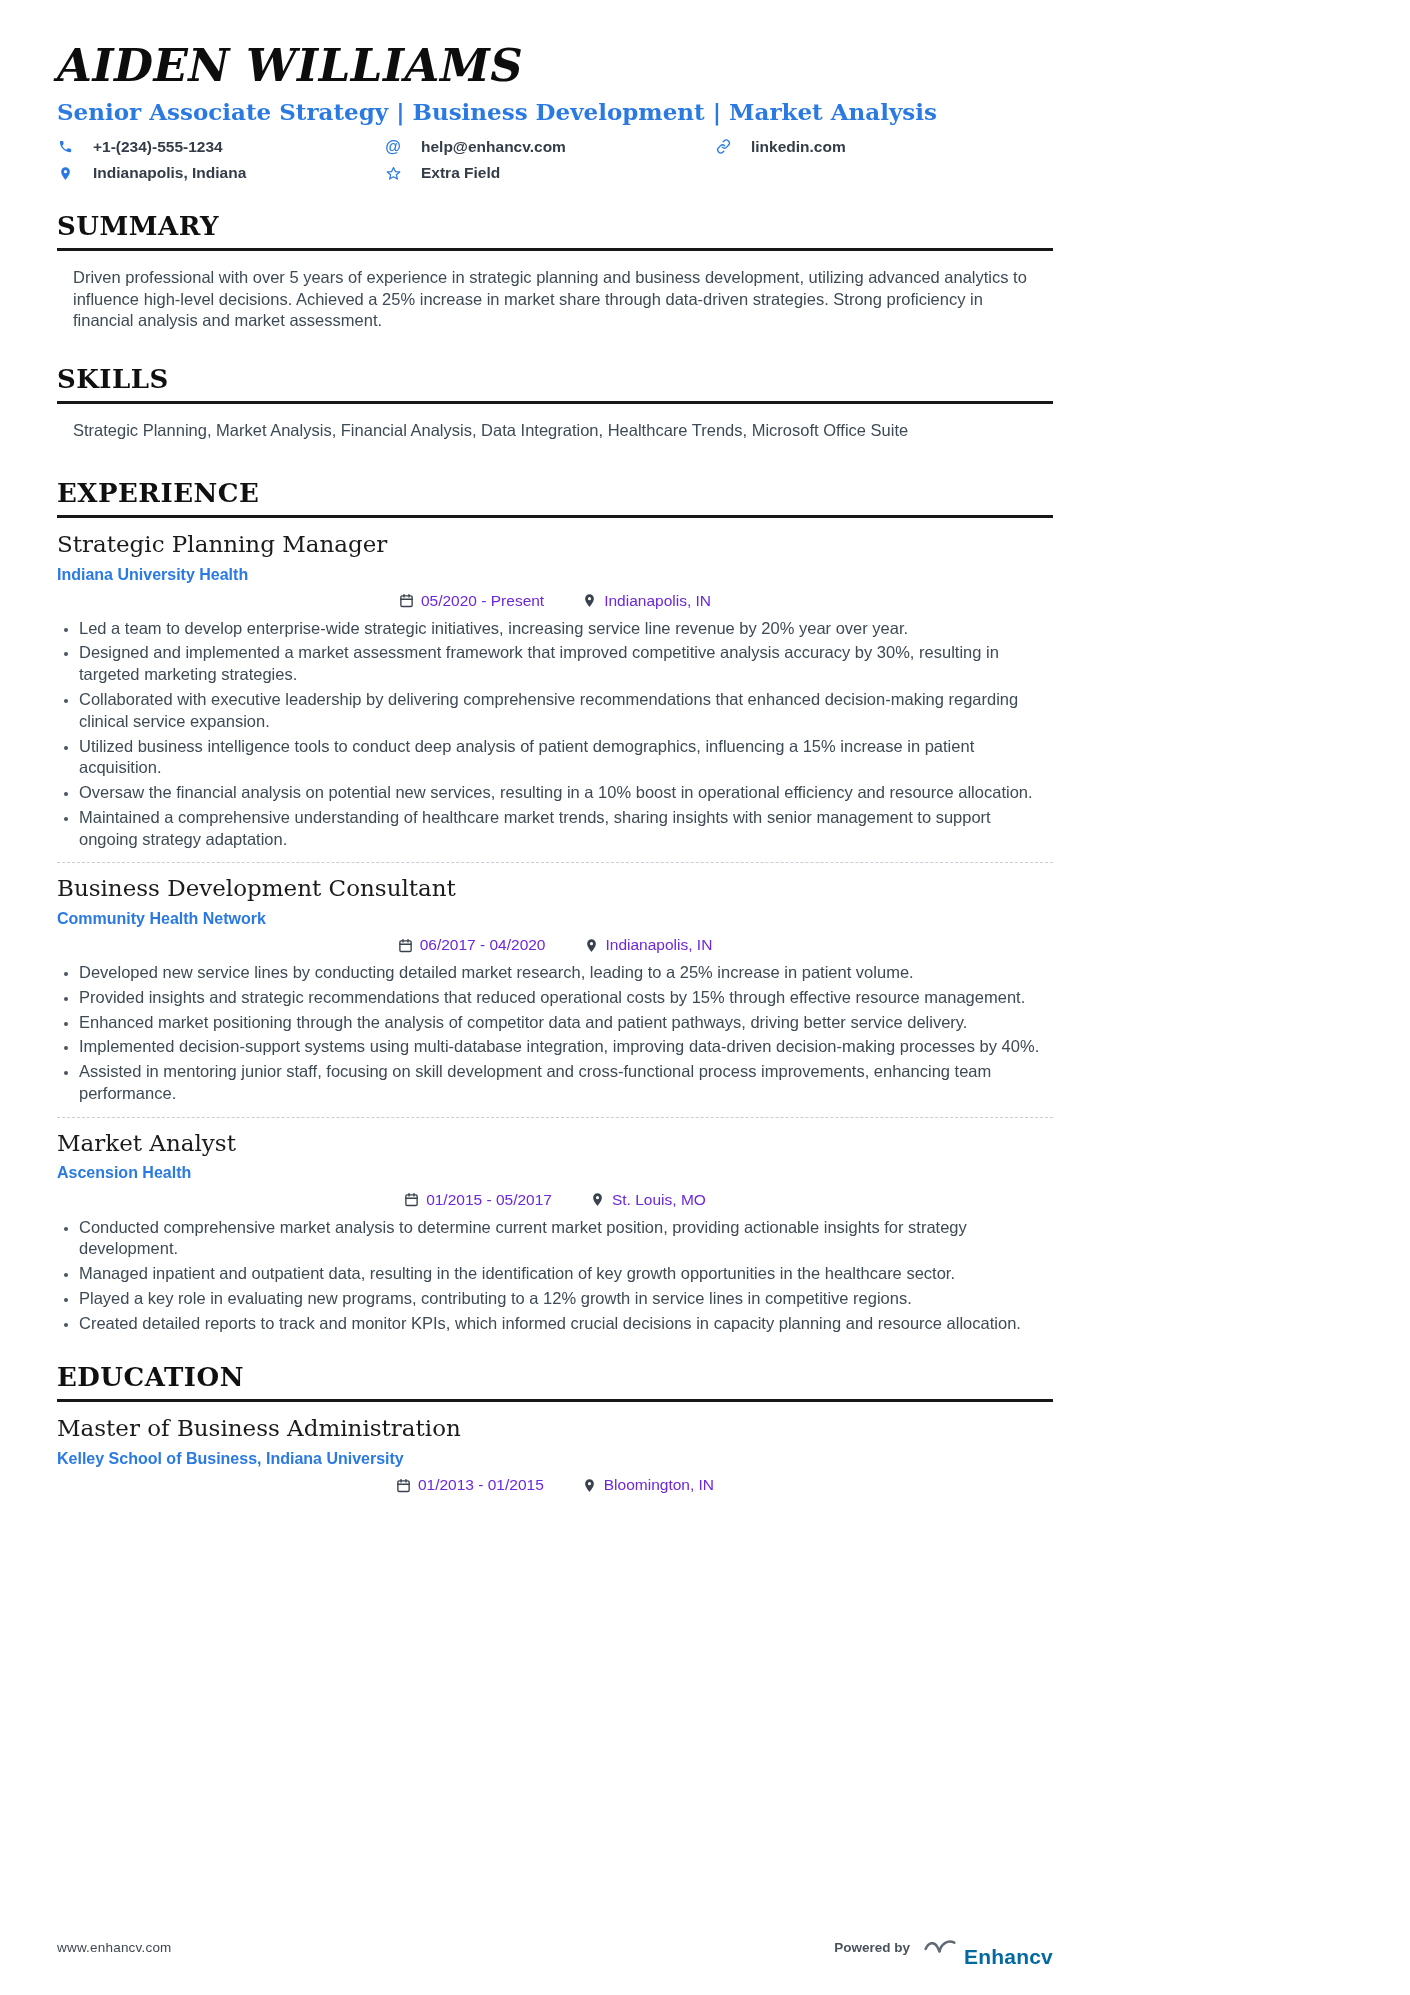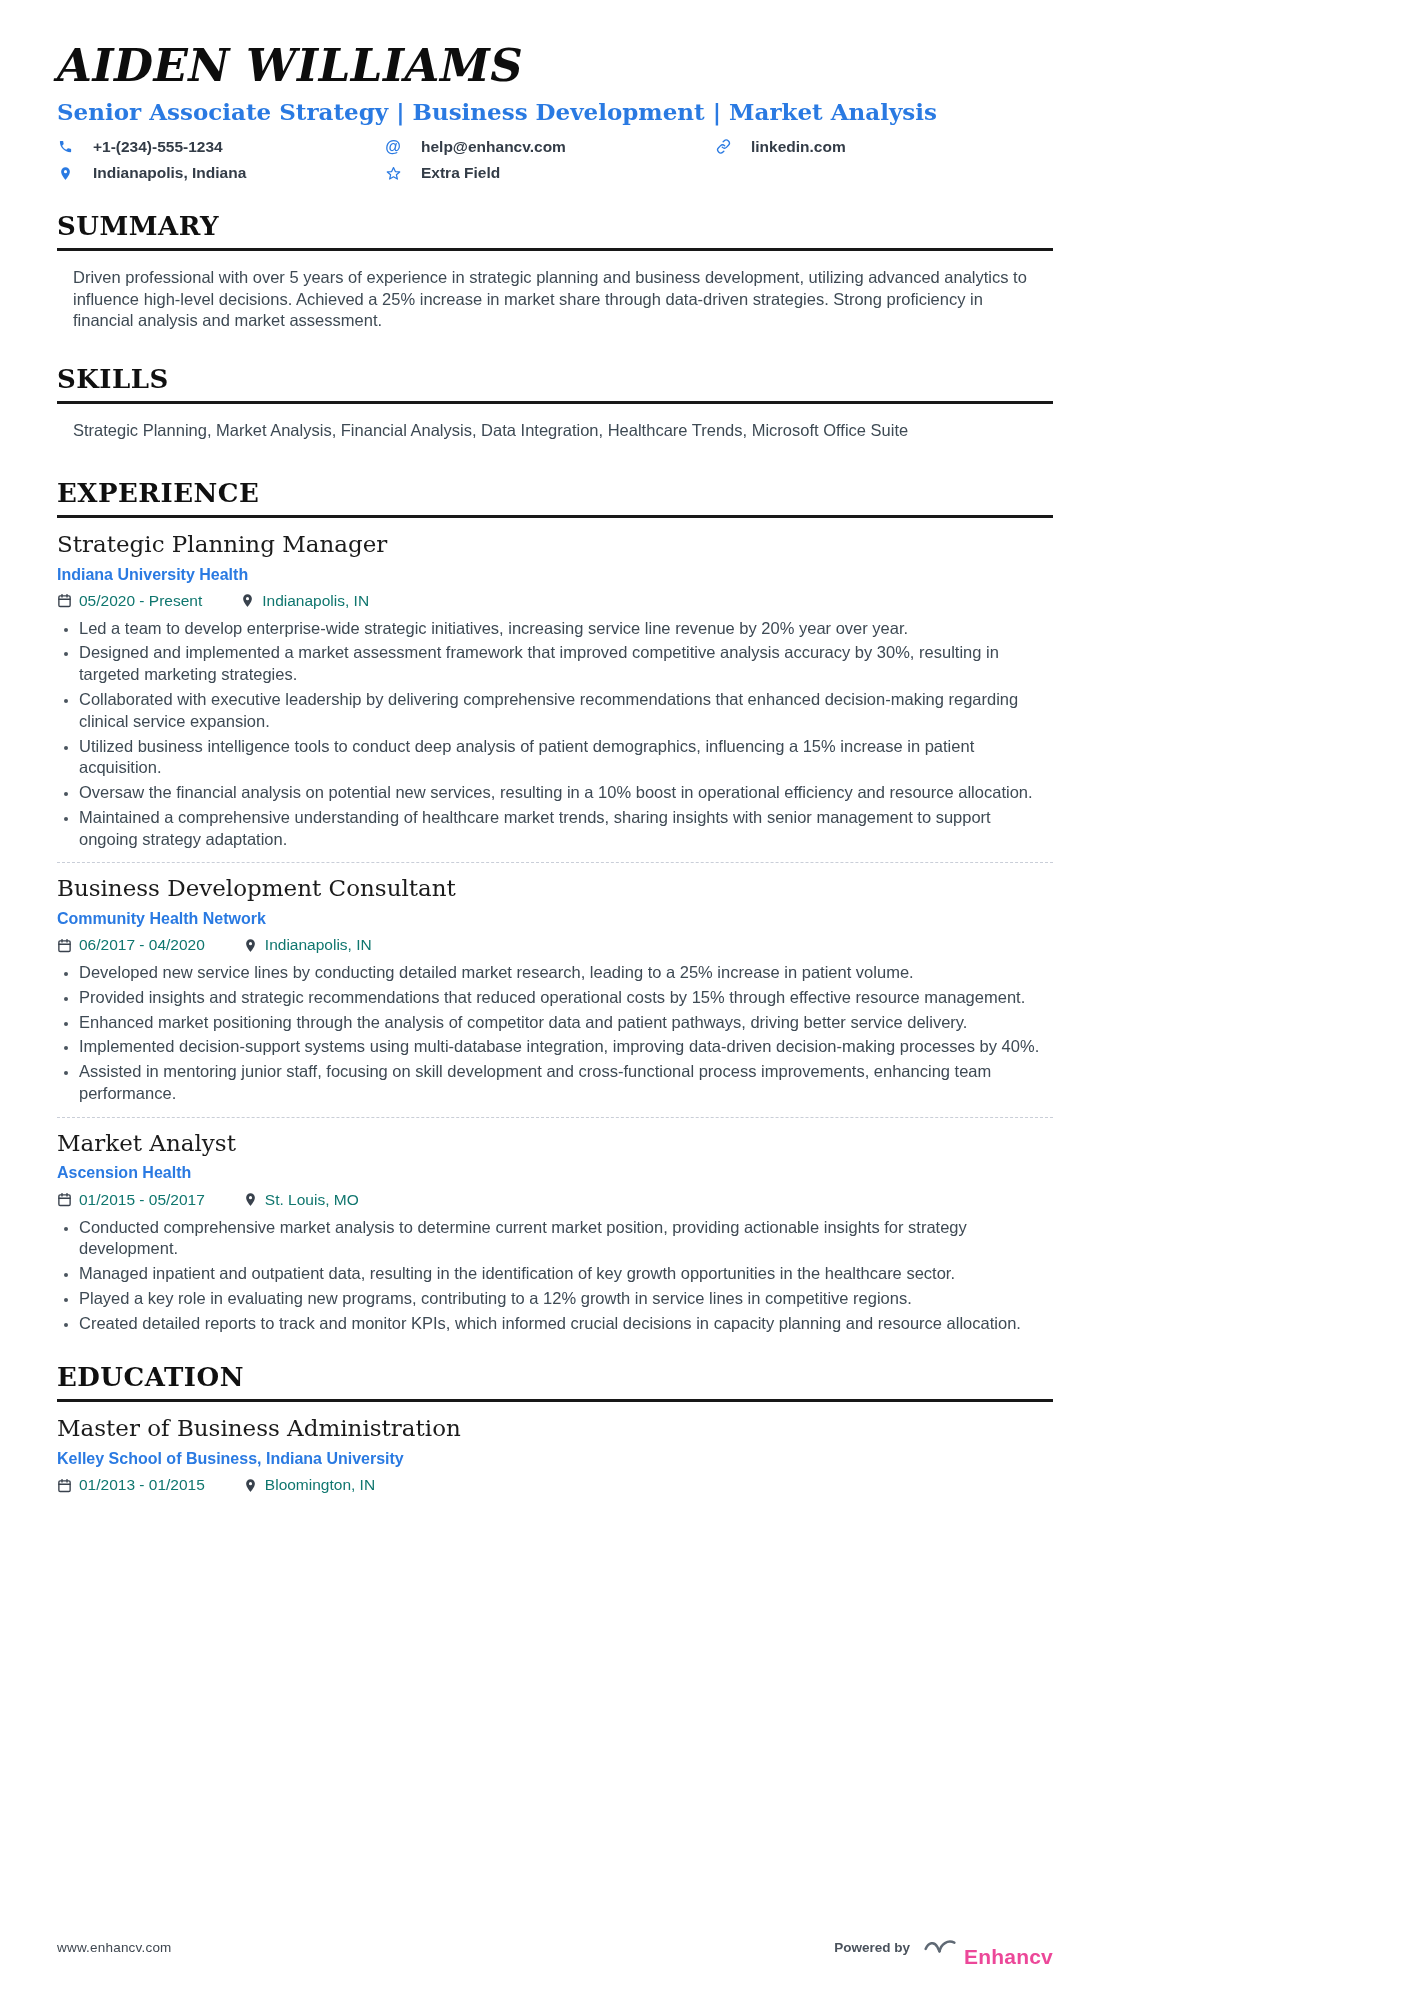--- a/index.html
+++ b/index.html
@@ -81,22 +81,23 @@
     line-height: 1.2;
   }
   .company, .school {
     font-size: 16px; font-weight: 700;
     color: var(--accent, #2a7ae2);
     margin: 0 0 8px 0;
     line-height: 1.2;
   }
   .meta-row {
     display: flex; align-items: center; gap: 38px;
-    font-size: 15.5px; color: #0f766e;
+    font-size: 15.5px; color: #6d28d9;
     margin: 0 0 8px 0;
+    justify-content: center;
   }
   .meta-item { display: flex; align-items: center; gap: 7px; }
   .meta-item .micon { width: 15px; height: 15px; display: inline-flex; color: #39424d; flex: 0 0 15px; }
   .meta-item .micon svg { width: 15px; height: 15px; }
   ul.bullets {
     margin: 0; padding: 0 0 0 22px;
     font-size: 16.5px; line-height: 1.32;
     color: var(--text, #3e4a54);
   }
   ul.bullets li { margin-bottom: 3px; }
@@ -113,21 +114,21 @@
     left: 57px; width: 996px;
     bottom: 26px;
     display: flex; justify-content: space-between; align-items: center;
   }
   .footer-url {
     font-size: 13.5px; color: #3f4750; letter-spacing: 0.2px;
   }
   .powered { display: flex; align-items: center; gap: 13px; font-weight: bold; }
   .powered-label { font-size: 13.5px; color: #4a525c; }
   .brand { display: flex; align-items: center; gap: 7px; color: #5f6974; }
-  .brand-name { font-size: 21px; color: #ec4899; letter-spacing: 0.2px; margin-top: 19px; }
+  .brand-name { font-size: 21px; color: #0369a1; letter-spacing: 0.2px; margin-top: 19px; }
 </style>
 </head>
 <body>
 
 <div class="page">
 
   <header>
     <h1 class="name">AIDEN WILLIAMS</h1>
     <h2 class="headline">Senior Associate Strategy | Business Development | Market Analysis</h2>
 

